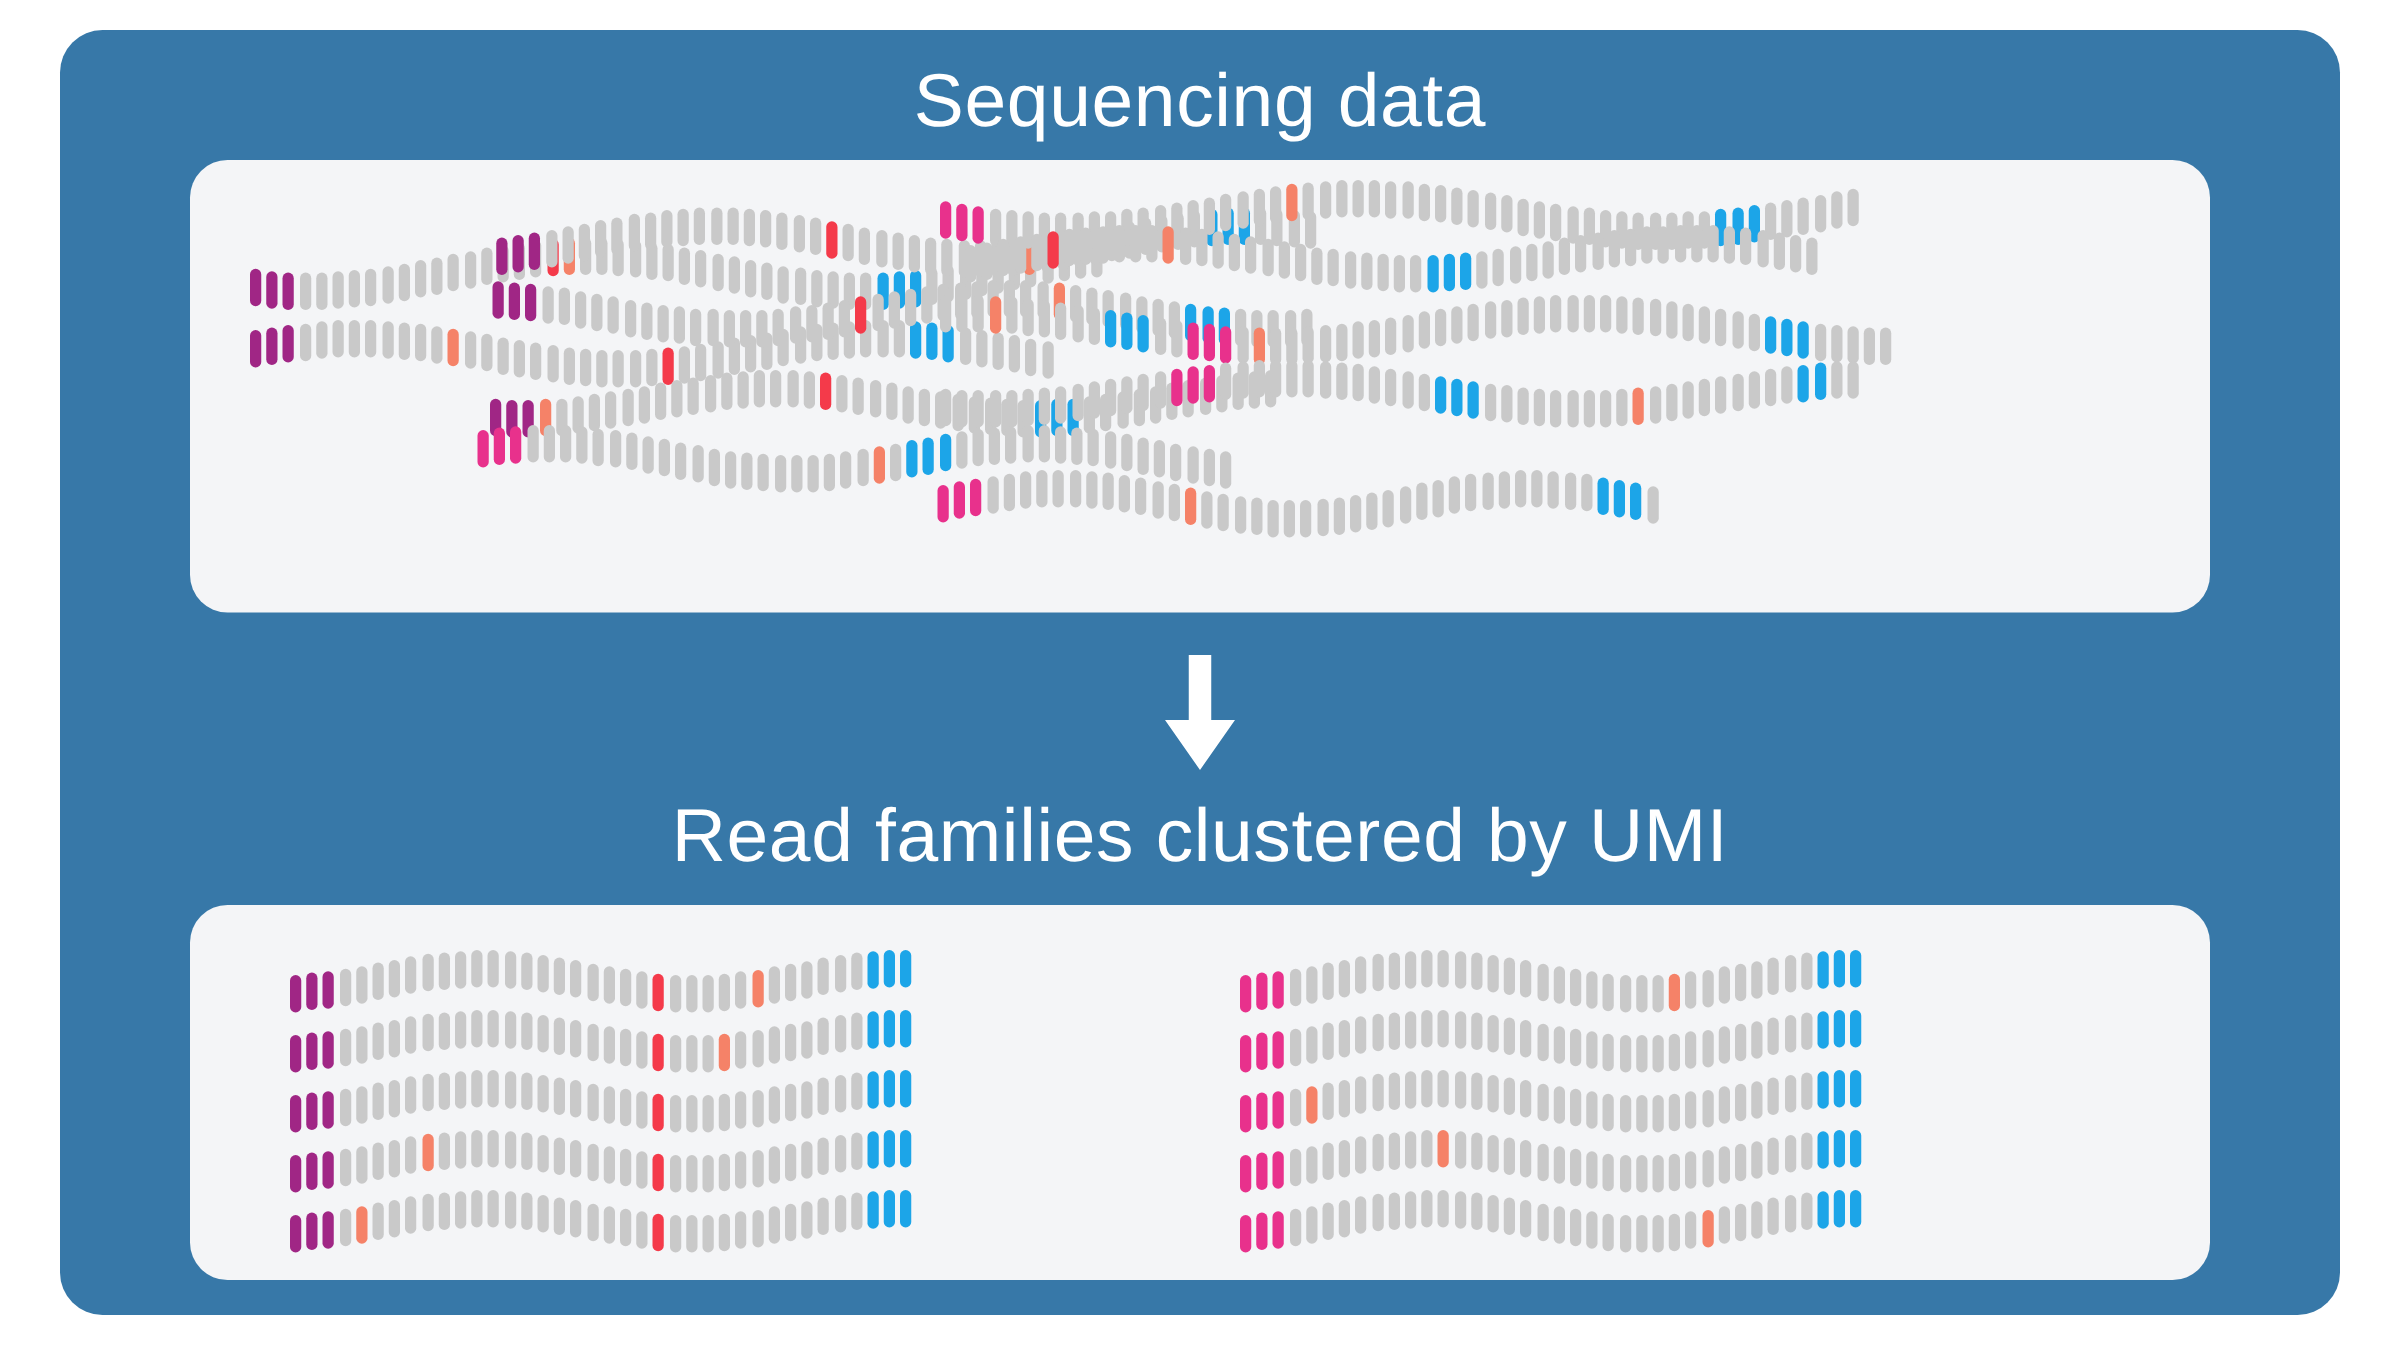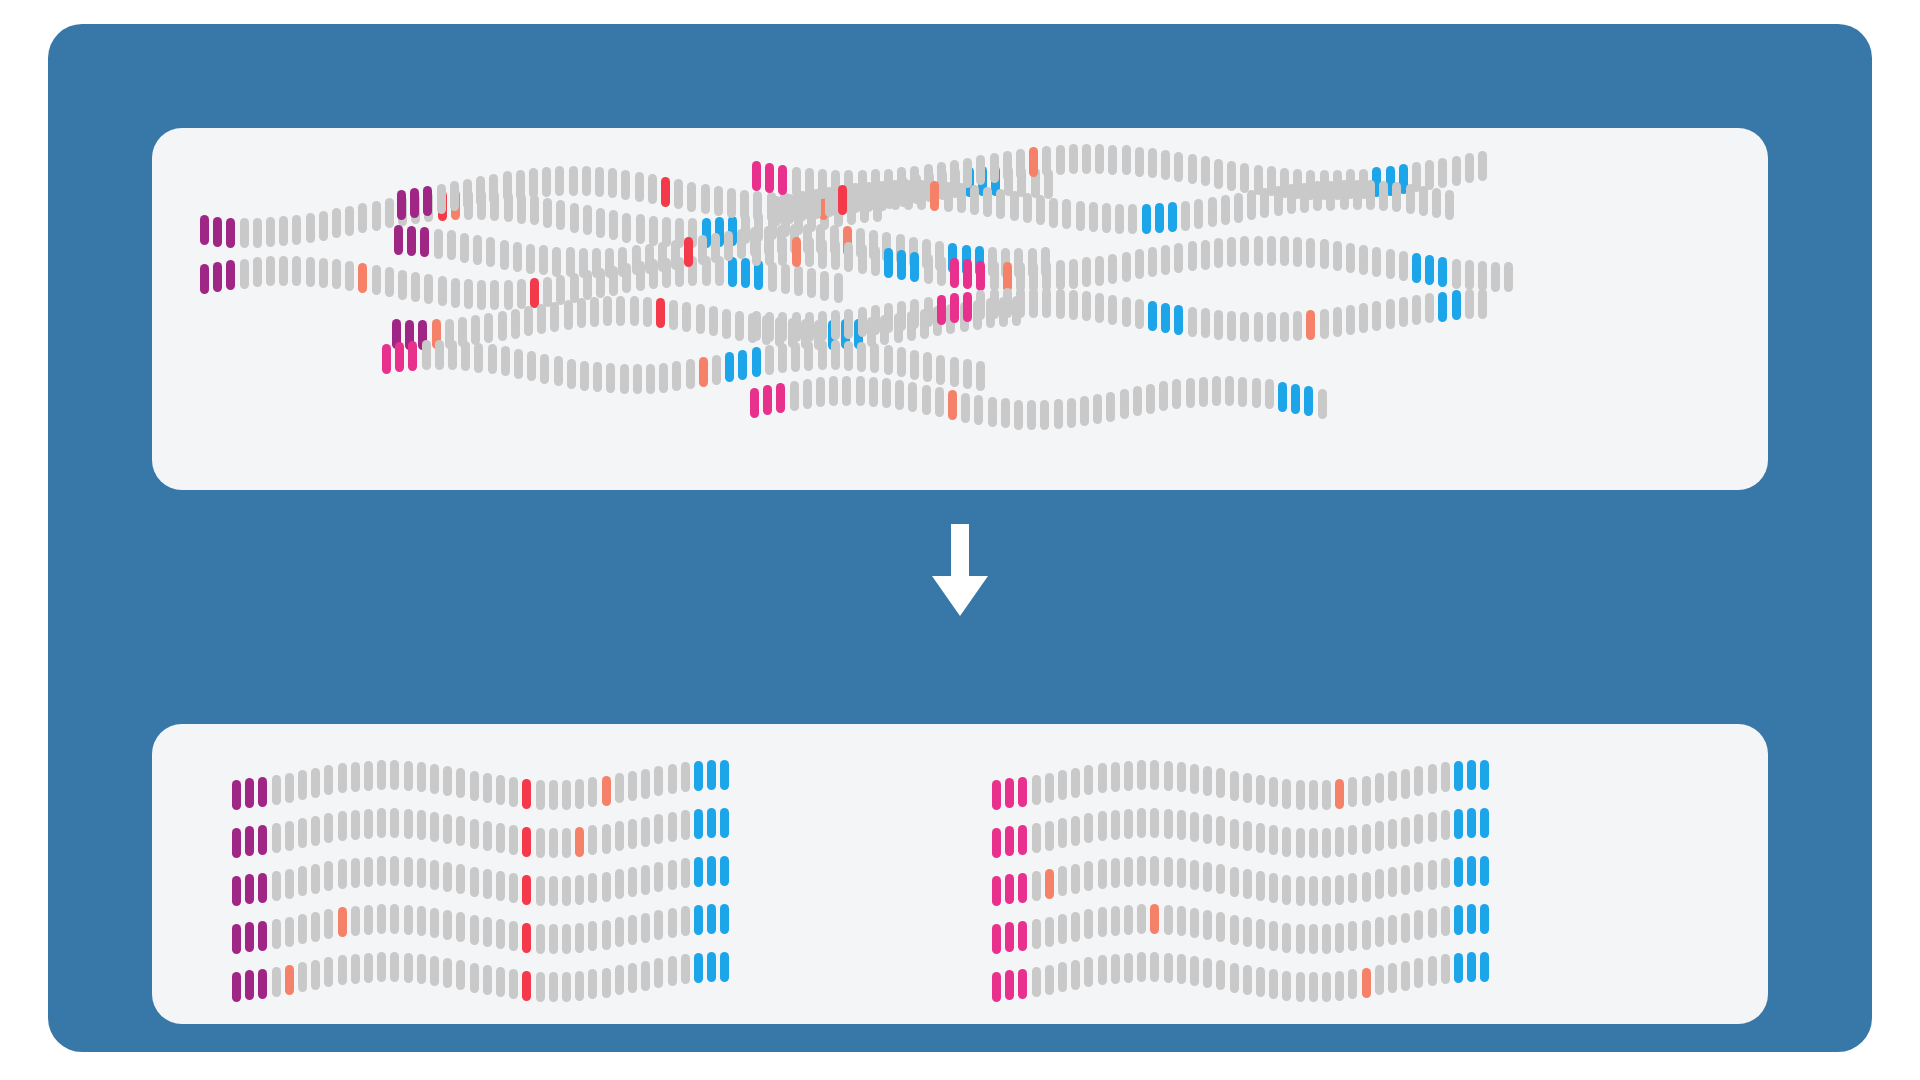--- a/index.html
+++ b/index.html
@@ -41,20 +41,21 @@
   .tick{
     position:absolute;width:9px;border-radius:4.5px;top:0;
   }
 </style>
 </head>
 <body>
 
 <div id="stage">
   <div id="card">
 
+    <div class="title" id="title-top">Sequencing data</div>
 
     <div class="panel" id="panel-top">
         <div class="read" style="left: 48px; top: 62px; width: 698.4px;">
           <div class="tick" style="left: 0px; top: 25.3262px; height: 30px; background: rgb(160, 38, 133);"></div>
           <div class="tick" style="left: 13.2px; top: 26.6604px; height: 30px; background: rgb(160, 38, 133);"></div>
           <div class="tick" style="left: 26.4px; top: 27.5517px; height: 30px; background: rgb(160, 38, 133);"></div>
           <div class="tick" style="left: 39.6px; top: 27.9691px; height: 30px; background: rgb(201, 201, 201);"></div>
           <div class="tick" style="left: 52.8px; top: 27.8979px; height: 30px; background: rgb(201, 201, 201);"></div>
           <div class="tick" style="left: 66px; top: 27.3407px; height: 30px; background: rgb(201, 201, 201);"></div>
           <div class="tick" style="left: 79.2px; top: 26.3169px; height: 30px; background: rgb(201, 201, 201);"></div>
@@ -632,20 +633,21 @@
           <div class="tick" style="left: 541.2px; top: 7.88681px; height: 30px; background: rgb(28, 165, 232);"></div>
           <div class="tick" style="left: 554.4px; top: 10.462px; height: 30px; background: rgb(28, 165, 232);"></div>
           <div class="tick" style="left: 567.6px; top: 13.1122px; height: 30px; background: rgb(201, 201, 201);"></div>
         </div>
       </div>
 
     <svg id="arrow" viewBox="0 0 84 92">
       <path d="M33 0 h18 v52 h19 L42 92 L14 52 h19 Z" fill="#ffffff"></path>
     </svg>
 
+    <div class="title" id="title-bottom">Read families clustered by UMI</div>
 
     <div class="panel" id="panel-bottom">
         <div class="read" style="left: 80px; top: 36px; width: 513.6px;">
           <div class="tick" style="left: 0px; top: 19.5106px; height: 30px; background: rgb(160, 38, 133);"></div>
           <div class="tick" style="left: 13.2px; top: 18.461px; height: 30px; background: rgb(160, 38, 133);"></div>
           <div class="tick" style="left: 26.4px; top: 16.8935px; height: 30px; background: rgb(160, 38, 133);"></div>
           <div class="tick" style="left: 39.6px; top: 14.9042px; height: 30px; background: rgb(201, 201, 201);"></div>
           <div class="tick" style="left: 52.8px; top: 12.6148px; height: 30px; background: rgb(201, 201, 201);"></div>
           <div class="tick" style="left: 66px; top: 10.1653px; height: 30px; background: rgb(201, 201, 201);"></div>
           <div class="tick" style="left: 79.2px; top: 7.70576px; height: 30px; background: rgb(201, 201, 201);"></div>

